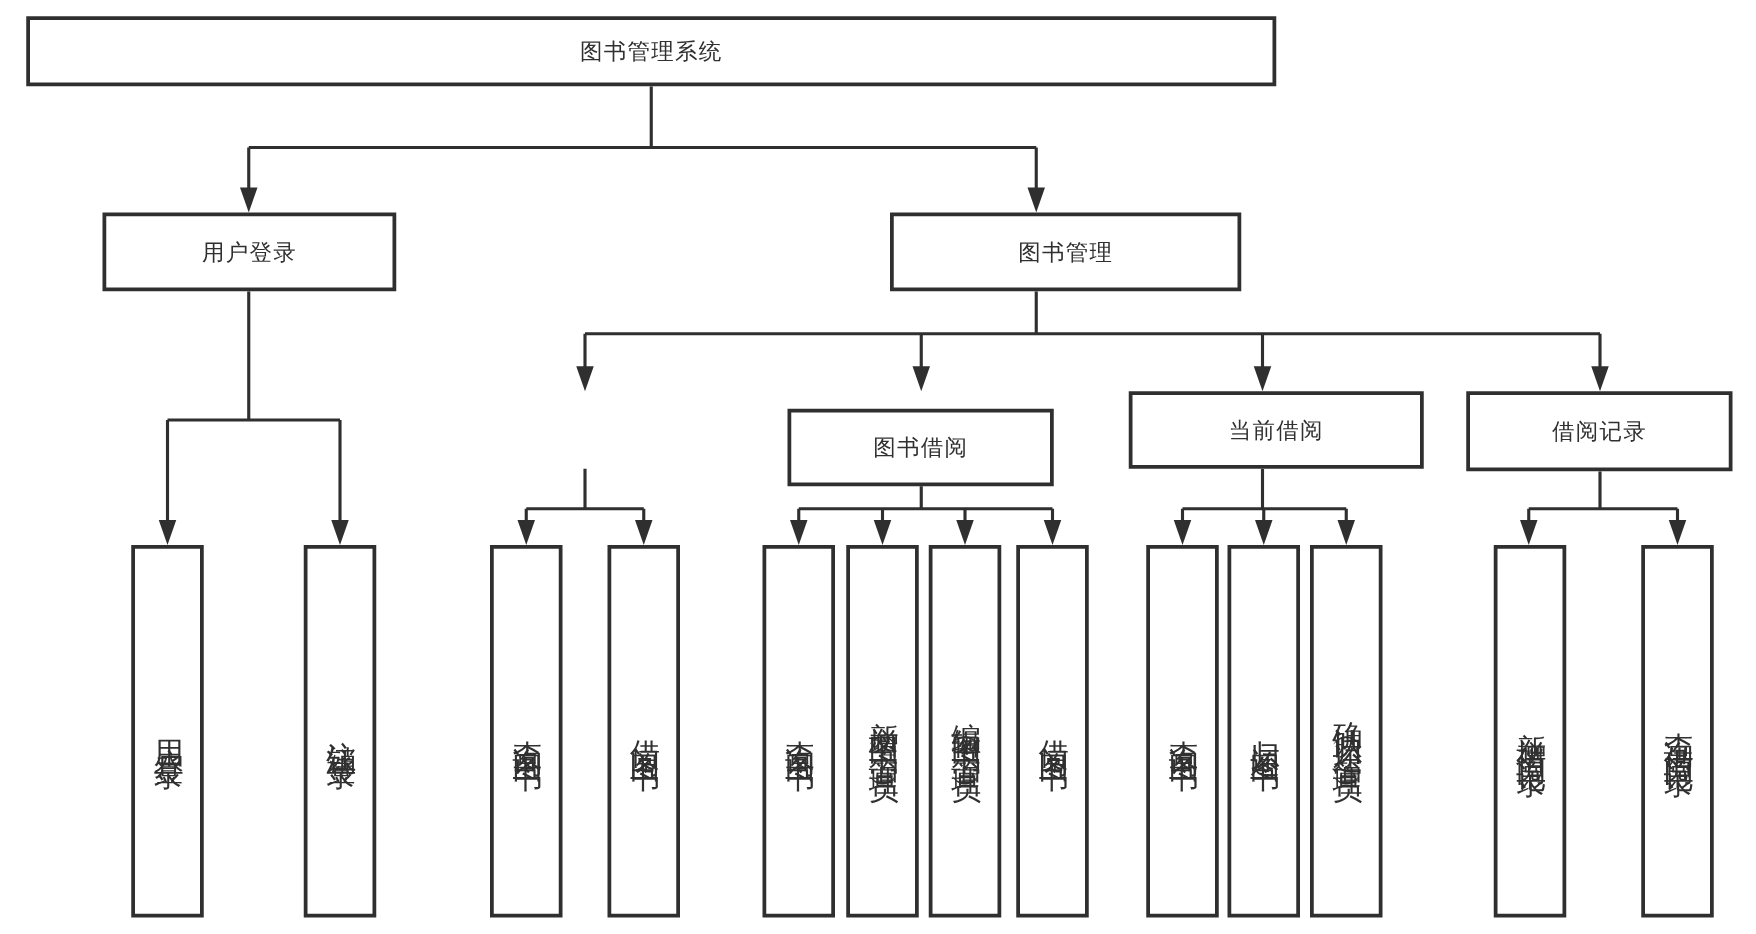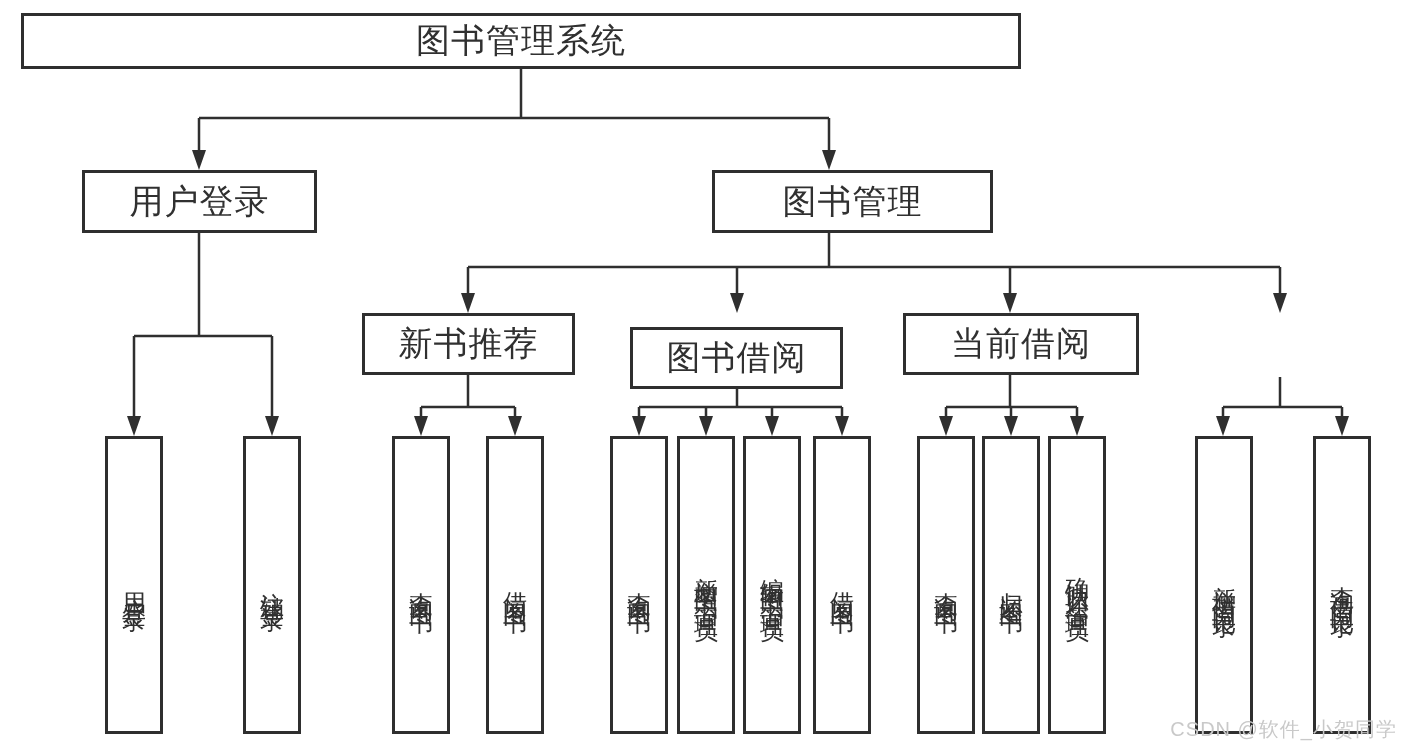--- a/index.html
+++ b/index.html
@@ -26,21 +26,21 @@
   .node {
     position: absolute;
     box-sizing: border-box;
     background: #ffffff;
     border: 3px solid #2f2f2f;
     display: flex;
     align-items: center;
     justify-content: center;
   }
   .node.h span {
-    font-size: 34px;
+    font-size: 18px;
     letter-spacing: 1px;
     white-space: nowrap;
   }
   .node.v span {
     writing-mode: vertical-rl;
     line-height: 1;
     font-size: 24px;
     letter-spacing: 6px;
     white-space: nowrap;
   }
@@ -104,28 +104,28 @@
     <span>图书管理系统</span>
   </div>
 
   <div class="node h" style="left:82px; top:170px; width:235px; height:63px">
     <span>用户登录</span>
   </div>
   <div class="node h" style="left:712px; top:170px; width:281px; height:63px">
     <span>图书管理</span>
   </div>
 
-  <div class="node h" style="left:362px; top:313px; width:213px; height:62px">
-    <span>新书推荐</span>
-  </div>
   <div class="node h" style="left:630px; top:327px; width:213px; height:62px">
     <span>图书借阅</span>
   </div>
   <div class="node h" style="left:903px; top:313px; width:236px; height:62px">
     <span>当前借阅</span>
+  </div>
+  <div class="node h" style="left:1173px; top:313px; width:213px; height:64px">
+    <span>借阅记录</span>
   </div>
 
   <div class="node v" style="left:105px; top:436px; width:58px; height:298px">
     <span>用户登录</span>
   </div>
   <div class="node v" style="left:243px; top:436px; width:58px; height:298px">
     <span>注销登录</span>
   </div>
 
   <div class="node v" style="left:392px; top:436px; width:58px; height:298px">
@@ -158,15 +158,14 @@
     <span>确认归还（管理员）</span>
   </div>
 
   <div class="node v" style="left:1195px; top:436px; width:58px; height:298px">
     <span>新增借阅记录</span>
   </div>
   <div class="node v" style="left:1313px; top:436px; width:58px; height:298px">
     <span>查询借阅记录</span>
   </div>
 
-  <div class="watermark">CSDN @软件_小贺同学</div>
 
 </div>
 
 </body></html>

